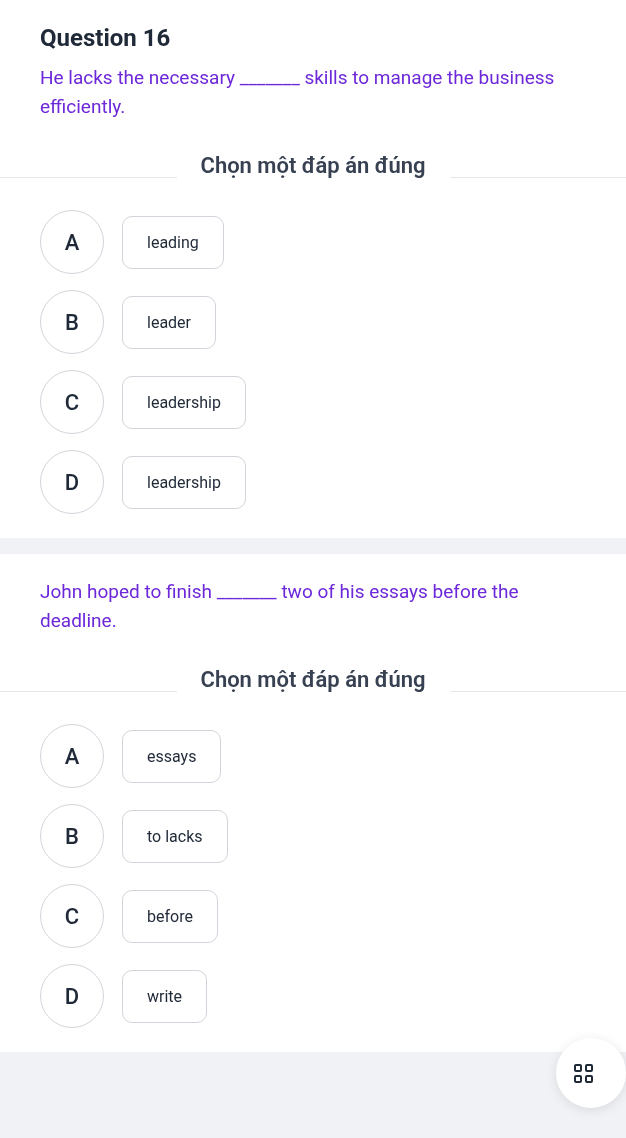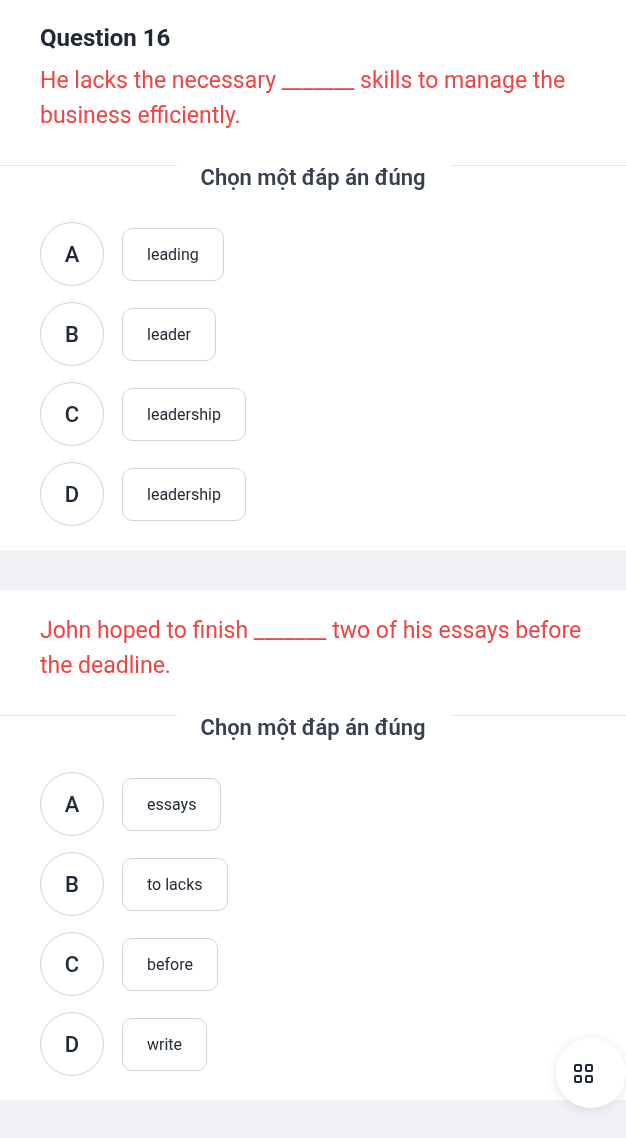--- a/index.html
+++ b/index.html
@@ -10,38 +10,38 @@
     body {
       font-family: -apple-system, BlinkMacSystemFont, "Segoe UI", Roboto, Helvetica, Arial, sans-serif;
       background: #f0f2f5;
       width: 626px;
       overflow-x: hidden;
     }
     .question-card {
       background: #ffffff;
       border-radius: 0;
       padding: 24px 0 24px 40px;
-      margin-bottom: 40px;
+      margin-bottom: 16px;
     }
     .question-title {
       font-size: 24px;
       font-weight: 700;
       color: #1f2937;
       margin-bottom: 12px;
     }
     .question-text {
-      font-size: 23px;
-      color: #ef4444;
+      font-size: 19px;
+      color: #6d28d9;
       line-height: 1.5;
       margin-bottom: 32px;
       padding-right: 28px;
     }
     .divider-row {
       display: flex;
-      align-items: flex-start;
+      align-items: flex-end;
       margin-bottom: 32px;
       margin-left: -40px;
     }
     .divider-line {
       flex: 1;
       height: 1px;
       background: #e5e7eb;
     }
     .divider-text {
       font-size: 22px;

